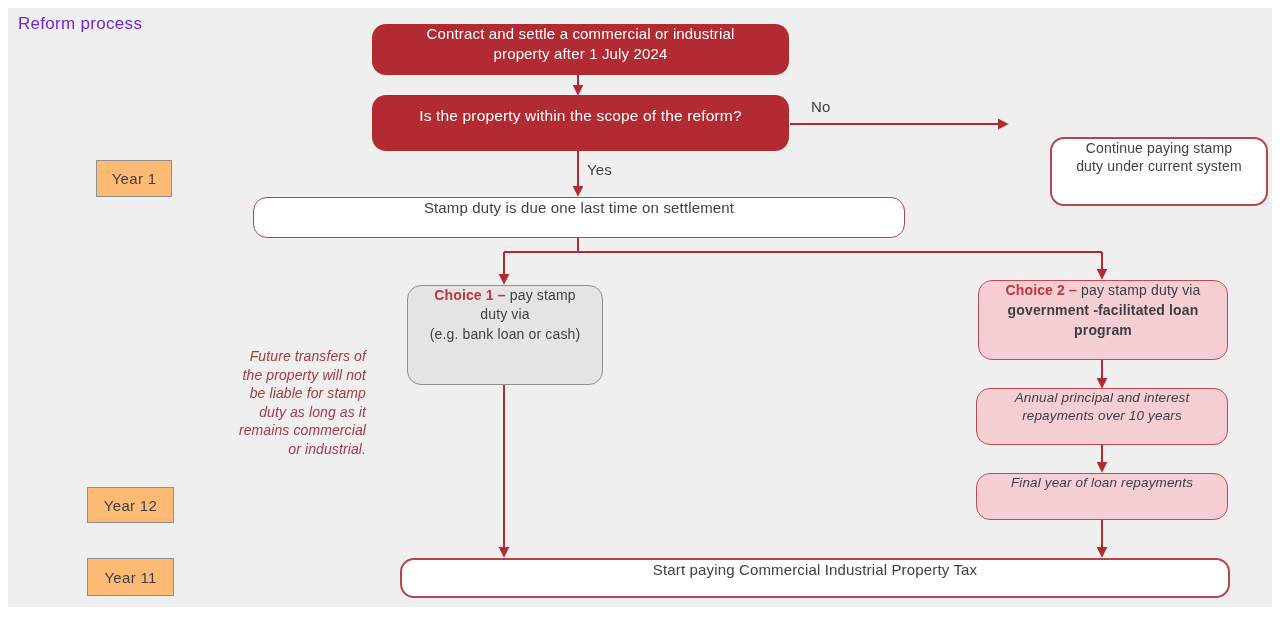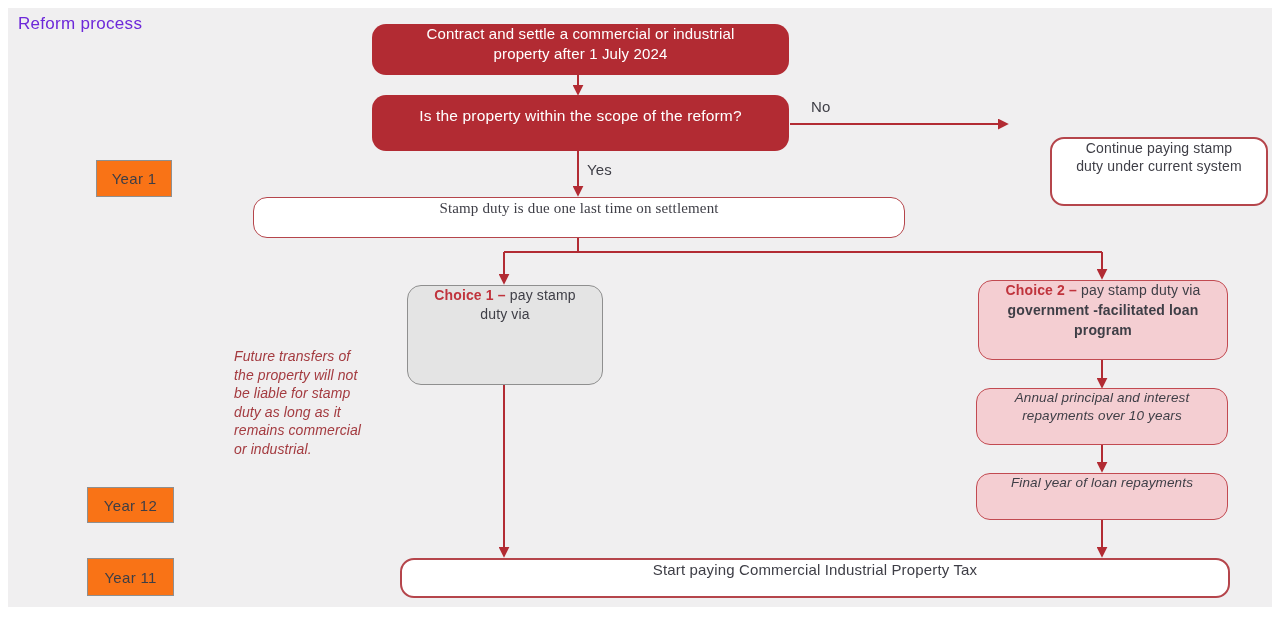--- a/index.html
+++ b/index.html
@@ -19,42 +19,42 @@
   }
   .node{
     display:flex;align-items:flex-start;justify-content:center;text-align:center;
     color:#3e3e46;font-size:14px;line-height:1.35;letter-spacing:.15px;z-index:2;border-radius:14px;
   }
   .red-solid{background:#b22b33;color:#ffffff;}
   .white-node{background:#ffffff;border:2px solid #b5454b;}
   .pink-node{background:#f4ced2;border:1.5px solid #c24a51;}
   .gray-node{background:#e4e4e4;border:1px solid #8f8f8f;}
   .year{
-    background:#f97316;border:1px solid #8f8f8f;color:#3e3e46;
+    background:#fdba74;border:1px solid #8f8f8f;color:#3e3e46;
     display:flex;align-items:center;justify-content:center;
     font-size:15px;letter-spacing:.3px;z-index:2;text-align:center;
   }
   .label{color:#3e3e46;font-size:15px;z-index:2;letter-spacing:.2px;}
   .accent{color:#c0343d;font-weight:bold;}
   .bold{font-weight:bold;}
   .italic{font-style:italic;}
   .note{
     color:#a43b40;font-style:italic;font-size:14px;line-height:1.33;
-    text-align:left;z-index:2;letter-spacing:.1px;
+    text-align:right;z-index:2;letter-spacing:.1px;
   }
   svg.connectors{position:absolute;left:0;top:0;z-index:1;}
 
   
   #contract-box{left:372px;top:24px;width:417px;height:51px;font-size:15px;padding:0 44px;}
   #scope-box{left:372px;top:95px;width:417px;height:56px;font-size:15.5px;padding:11px 8px;}
   #no-label{left:811px;top:98px;}
   #current-system-box{left:1050px;top:89px;width:218px;height:69px;font-size:14px;padding:0 24px;line-height:1.3;margin-top:48px;}
   #year1-box{left:96px;top:160px;width:76px;height:37px;}
   #yes-label{left:587px;top:161px;}
-  #stamp-due-box{left:253px;top:197px;width:652px;height:41px;font-size:15px;border-width:1.5px;font-family:Liberation Serif, serif;}
+  #stamp-due-box{left:253px;top:197px;width:652px;height:41px;font-size:15px;border-width:1.5px;}
   #choice1-box{left:407px;top:285px;width:196px;height:100px;font-size:14px;padding:0 14px;line-height:1.38;}
   #choice2-box{left:978px;top:280px;width:250px;height:80px;font-size:14px;padding:0 22px;line-height:1.42;}
   #annual-box{left:976px;top:388px;width:252px;height:57px;font-size:13.5px;padding:0 32px;}
   #final-box{left:976px;top:473px;width:252px;height:47px;font-size:13.5px;padding:0 12px;}
   #future-note{left:234px;top:347px;width:132px;}
   #year10-box{left:87px;top:487px;width:87px;height:36px;}
   #year11-box{left:87px;top:558px;width:87px;height:38px;}
   #start-tax-box{left:400px;top:558px;width:830px;height:40px;font-size:15px;}
 </style>
 </head>
@@ -105,20 +105,21 @@
 <div class="abs label" id="yes-label">Yes</div>
 
 <div class="abs node white-node" id="stamp-due-box">
   <span>Stamp duty is due one last time on settlement</span>
 </div>
 
 <div class="abs node gray-node" id="choice1-box">
   <div>
     <span class="accent">Choice 1 –</span>
     <span>pay stamp duty via</span>
+    <div>(e.g. bank loan or cash)</div>
   </div>
 </div>
 
 <div class="abs node pink-node" id="choice2-box">
   <div>
     <span class="accent">Choice 2 –</span>
     <span>pay stamp duty via</span>
     <span class="bold">government -facilitated loan program</span>
   </div>
 </div>

